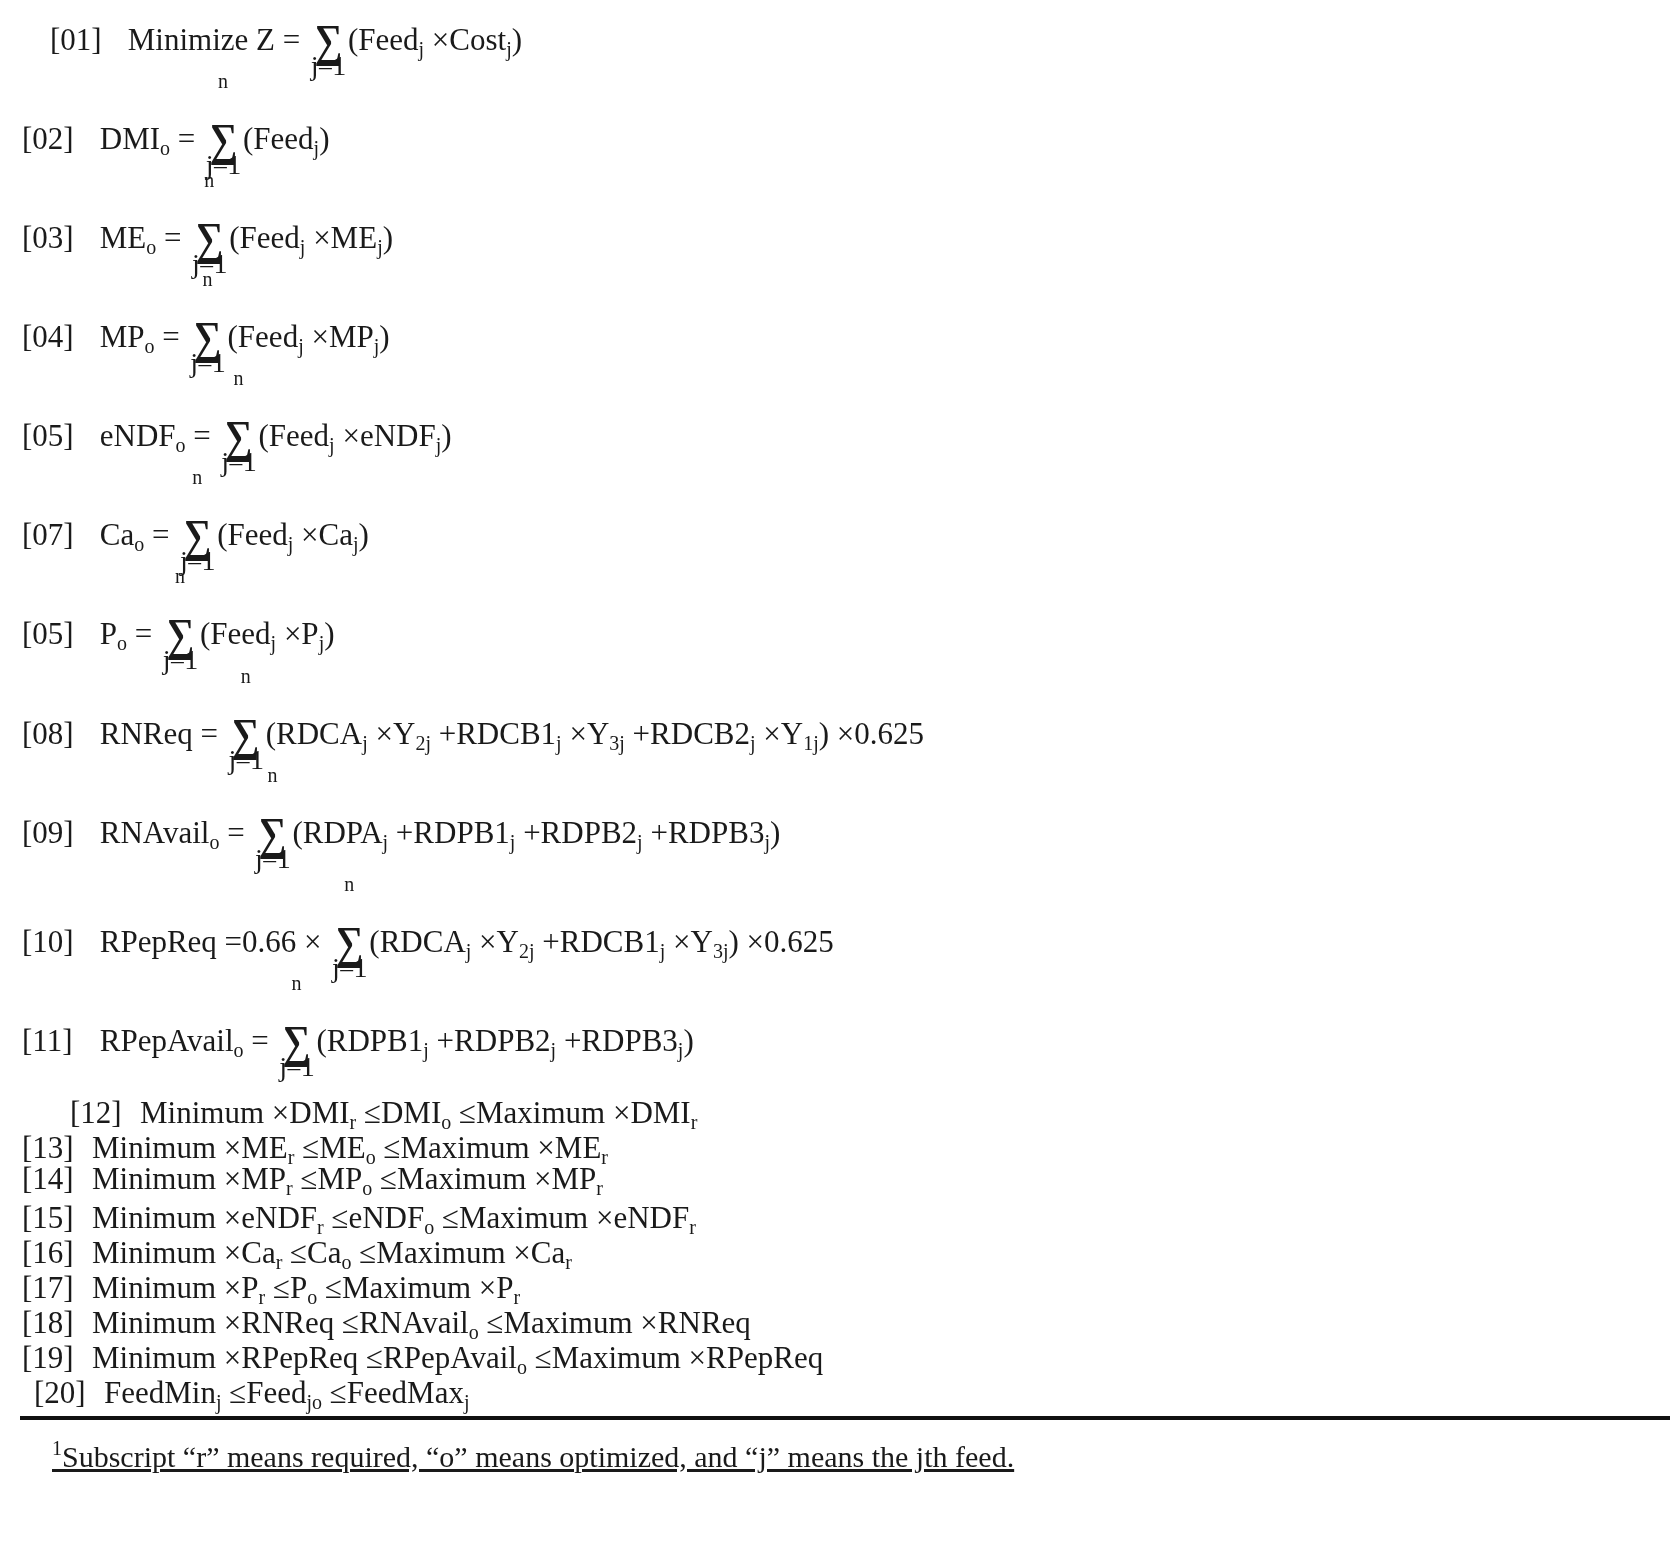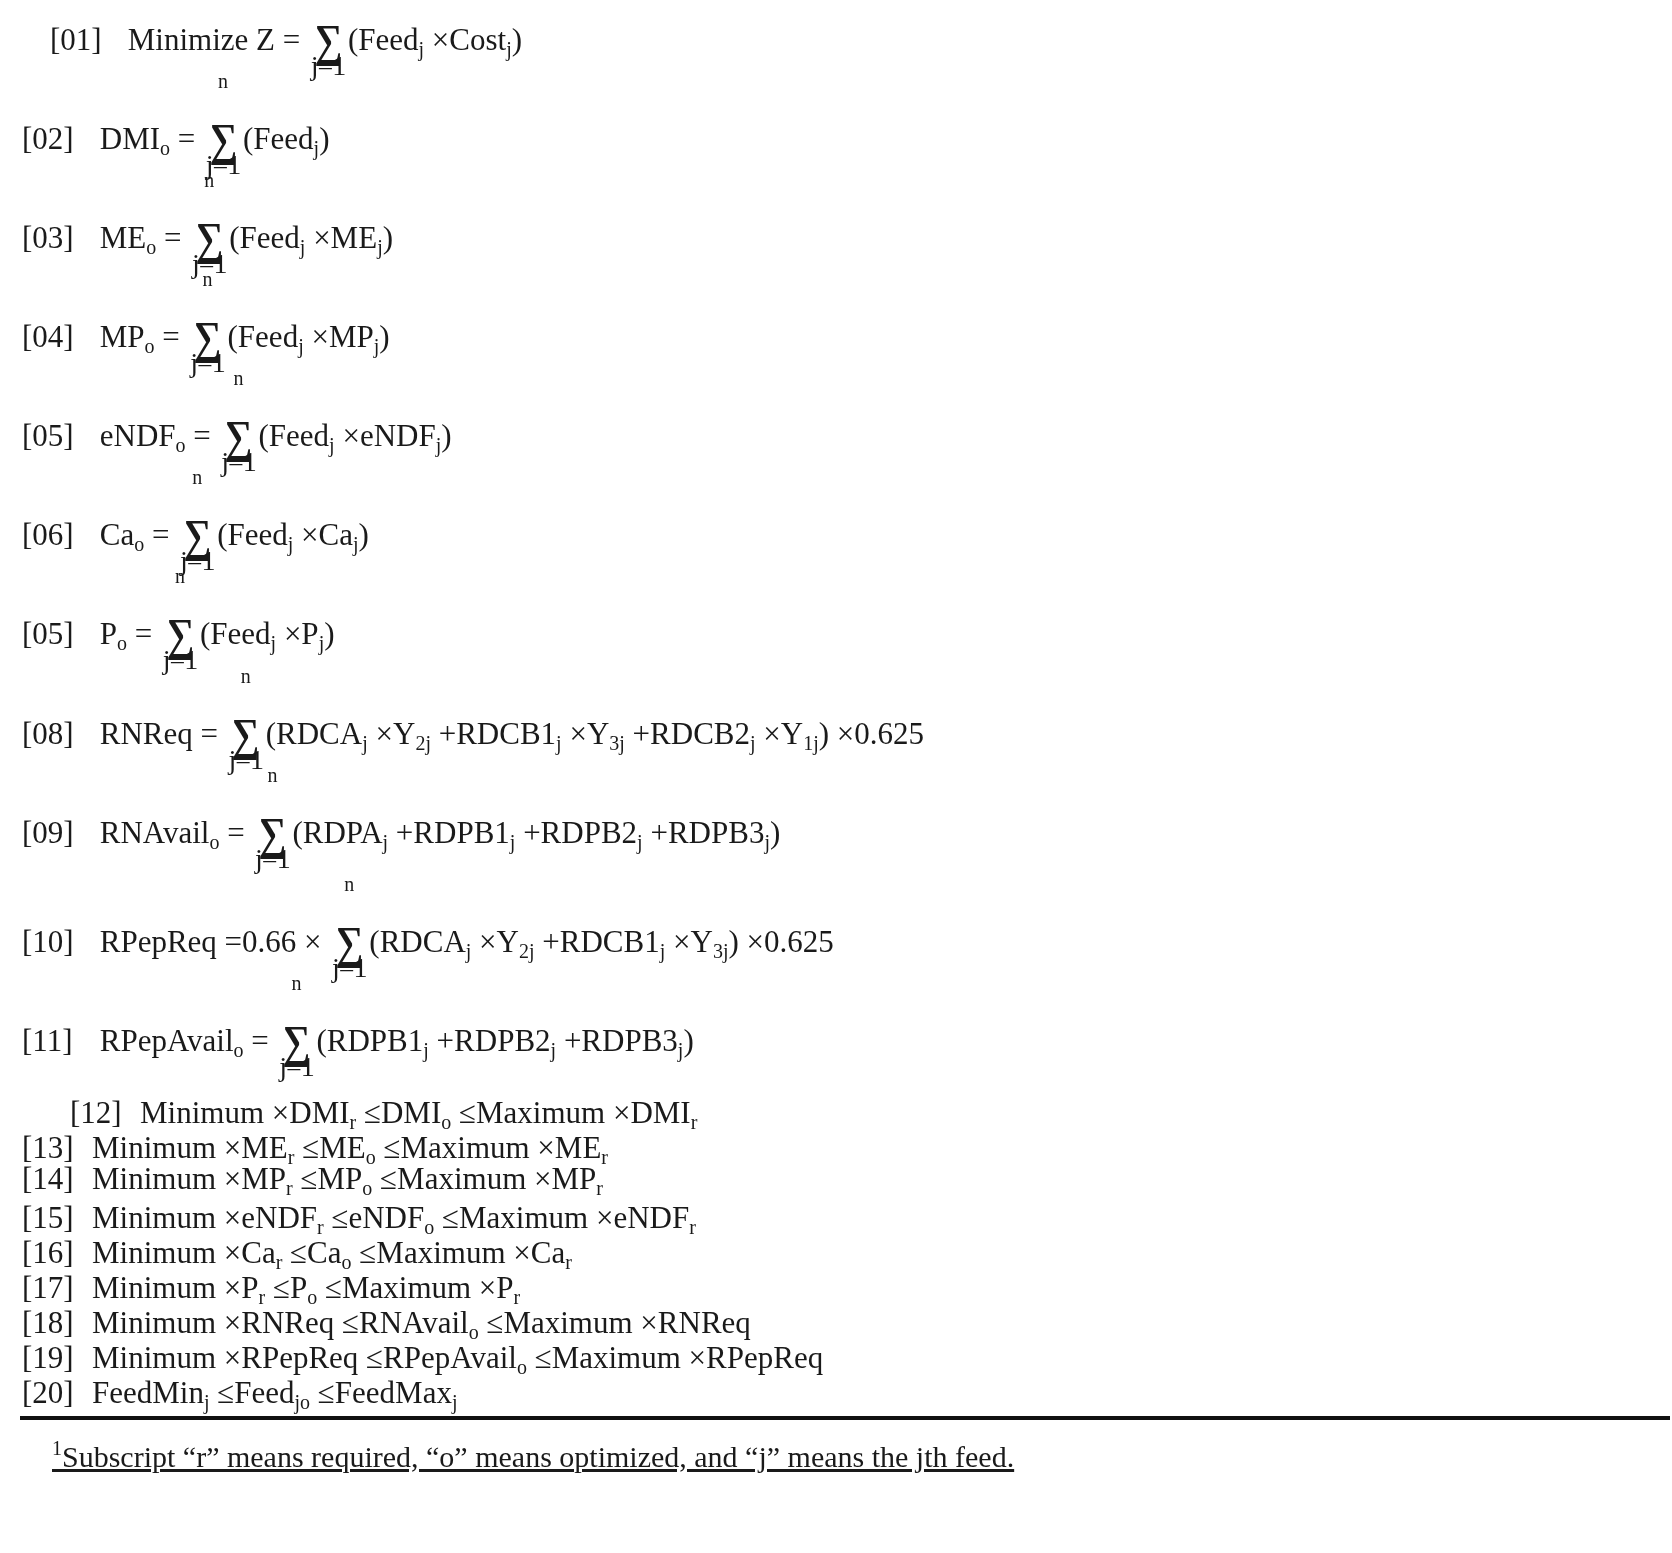--- a/index.html
+++ b/index.html
@@ -58,21 +58,21 @@
 
 <div class="eq" style="top:408px;">
   <span class="num">[05]</span>
   <span class="body">
     <span>eNDF</span><sub>o</sub><span> =</span>
     <span class="sum"><span class="up">n</span><span class="sigma">∑</span><span class="lo">j=1</span></span><span>(Feed</span><sub>j</sub><span> ×eNDF</span><sub>j</sub><span>)</span>
   </span>
 </div>
 
 <div class="eq" style="top:507px;">
-  <span class="num">[06]</span>
+  <span class="num">[07]</span>
   <span class="body">
     <span>Ca</span><sub>o</sub><span> =</span>
     <span class="sum"><span class="up">n</span><span class="sigma">∑</span><span class="lo">j=1</span></span><span>(Feed</span><sub>j</sub><span> ×Ca</span><sub>j</sub><span>)</span>
   </span>
 </div>
 
 <div class="eq" style="top:606px;">
   <span class="num">[05]</span>
   <span class="body">
     <span>P</span><sub>o</sub><span> =</span>
@@ -113,19 +113,19 @@
 </div>
 
 <div class="con" style="top:1097px;margin-left:48px;"><span class="num">[12]</span><span>Minimum ×DMI</span><sub>r</sub><span> ≤DMI</span><sub>o</sub><span> ≤Maximum ×DMI</span><sub>r</sub></div>
 <div class="con" style="top:1132px;"><span class="num">[13]</span><span>Minimum ×ME</span><sub>r</sub><span> ≤ME</span><sub>o</sub><span> ≤Maximum ×ME</span><sub>r</sub></div>
 <div class="con" style="top:1163px;"><span class="num">[14]</span><span>Minimum ×MP</span><sub>r</sub><span> ≤MP</span><sub>o</sub><span> ≤Maximum ×MP</span><sub>r</sub></div>
 <div class="con" style="top:1202px;"><span class="num">[15]</span><span>Minimum ×eNDF</span><sub>r</sub><span> ≤eNDF</span><sub>o</sub><span> ≤Maximum ×eNDF</span><sub>r</sub></div>
 <div class="con" style="top:1237px;"><span class="num">[16]</span><span>Minimum ×Ca</span><sub>r</sub><span> ≤Ca</span><sub>o</sub><span> ≤Maximum ×Ca</span><sub>r</sub></div>
 <div class="con" style="top:1272px;"><span class="num">[17]</span><span>Minimum ×P</span><sub>r</sub><span> ≤P</span><sub>o</sub><span> ≤Maximum ×P</span><sub>r</sub></div>
 <div class="con" style="top:1307px;"><span class="num">[18]</span><span>Minimum ×RNReq ≤RNAvail</span><sub>o</sub><span> ≤Maximum ×RNReq</span></div>
 <div class="con" style="top:1342px;"><span class="num">[19]</span><span>Minimum ×RPepReq ≤RPepAvail</span><sub>o</sub><span> ≤Maximum ×RPepReq</span></div>
-<div class="con" style="top:1377px;"><span class="num">[20]</span><span>FeedMin</span><sub>j</sub><span> ≤Feed</span><sub>jo</sub><span> ≤FeedMax</span><sub>j</sub></div>
+<div class="con" style="top:1377px;margin-left:12px;"><span class="num">[20]</span><span>FeedMin</span><sub>j</sub><span> ≤Feed</span><sub>jo</sub><span> ≤FeedMax</span><sub>j</sub></div>
 
 <div class="rule" style="top:1416px;"></div>
 
 <div class="foot" style="top:1440px;">
   <sup>1</sup><span>Subscript “r” means required, “o” means optimized, and “j” means the jth feed.</span>
 </div>
 
 </body></html>

